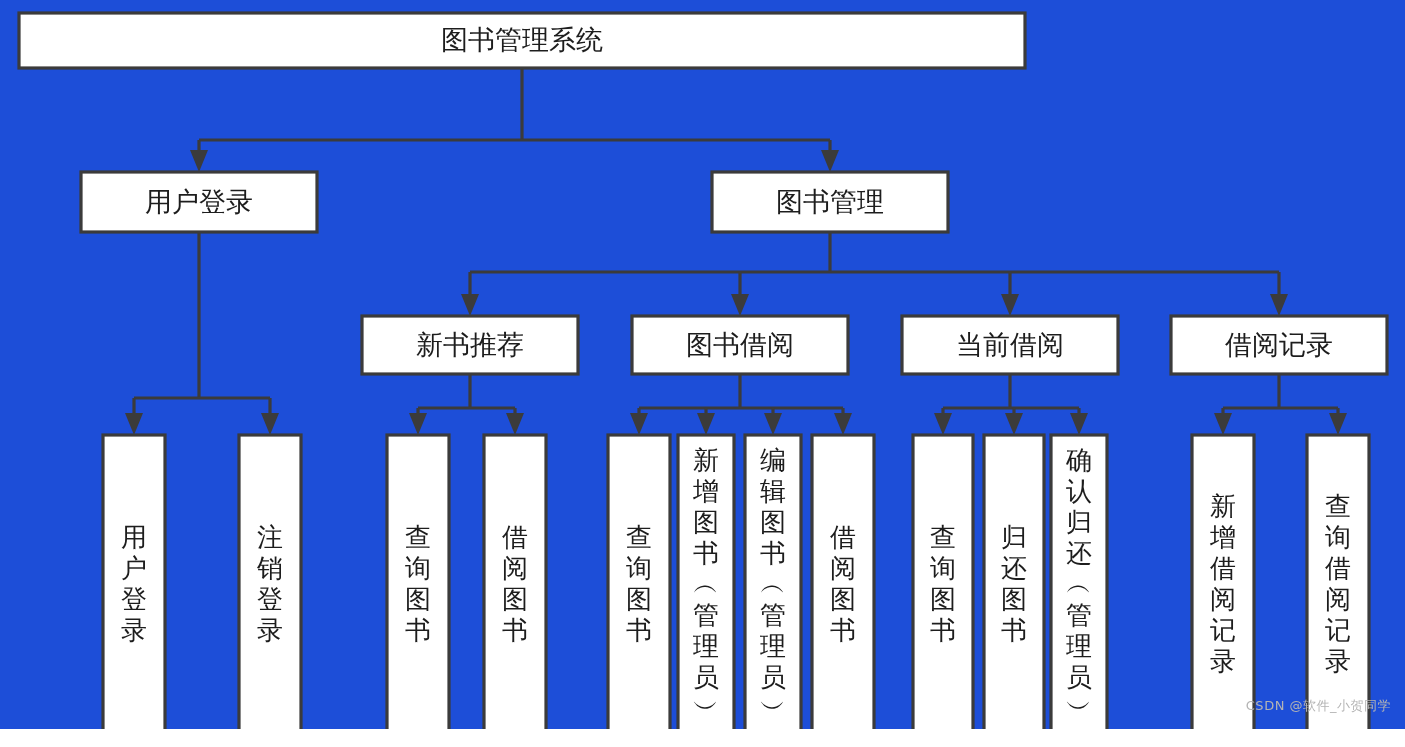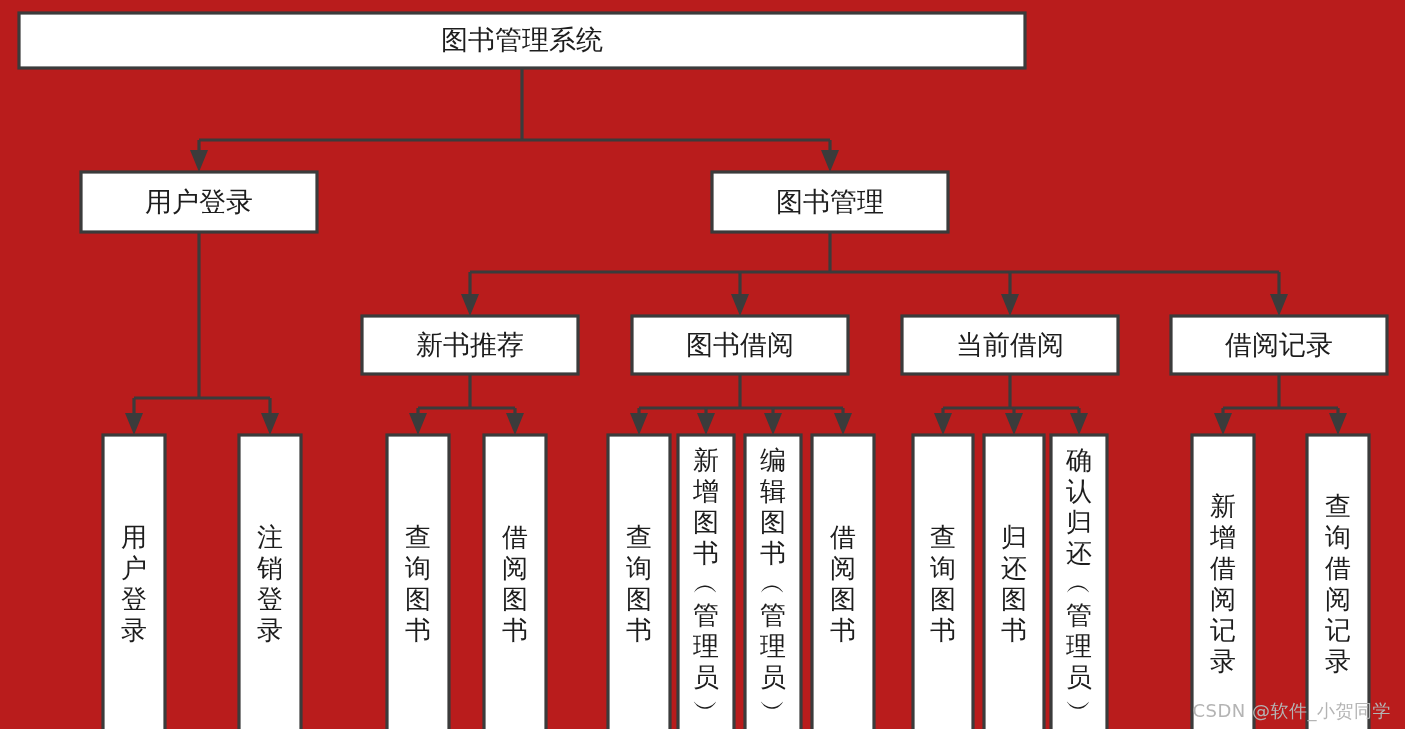--- a/index.html
+++ b/index.html
@@ -4,21 +4,21 @@
 <style>
   html, body {
     margin: 0;
     padding: 0;
     background: #ffffff;
   }
   #canvas-wrap {
     position: relative;
     width: 1405px;
     height: 729px;
-    background: #b91c1c;
+    background: #1d4ed8;
     overflow: hidden;
     font-family: "DejaVu Sans", "Liberation Sans", sans-serif;
   }
   svg#diagram {
     position: absolute;
     left: 0;
     top: 0;
     width: 1405px;
     height: 747px;
     display: block;
@@ -47,22 +47,22 @@
   }
   .node-label-v {
     font-size: 26px;
     fill: #1d1d1d;
     text-anchor: middle;
     font-family: "DejaVu Sans", "Liberation Sans", sans-serif;
   }
   .watermark {
     position: absolute;
     right: 14px;
-    bottom: 6px;
-    font-size: 18px;
+    bottom: 14px;
+    font-size: 13px;
     color: #b4b4b4;
     letter-spacing: 0.5px;
     white-space: nowrap;
     font-family: "DejaVu Sans", "Liberation Sans", sans-serif;
     pointer-events: none;
   }
 </style>
 </head>
 <body>
 

